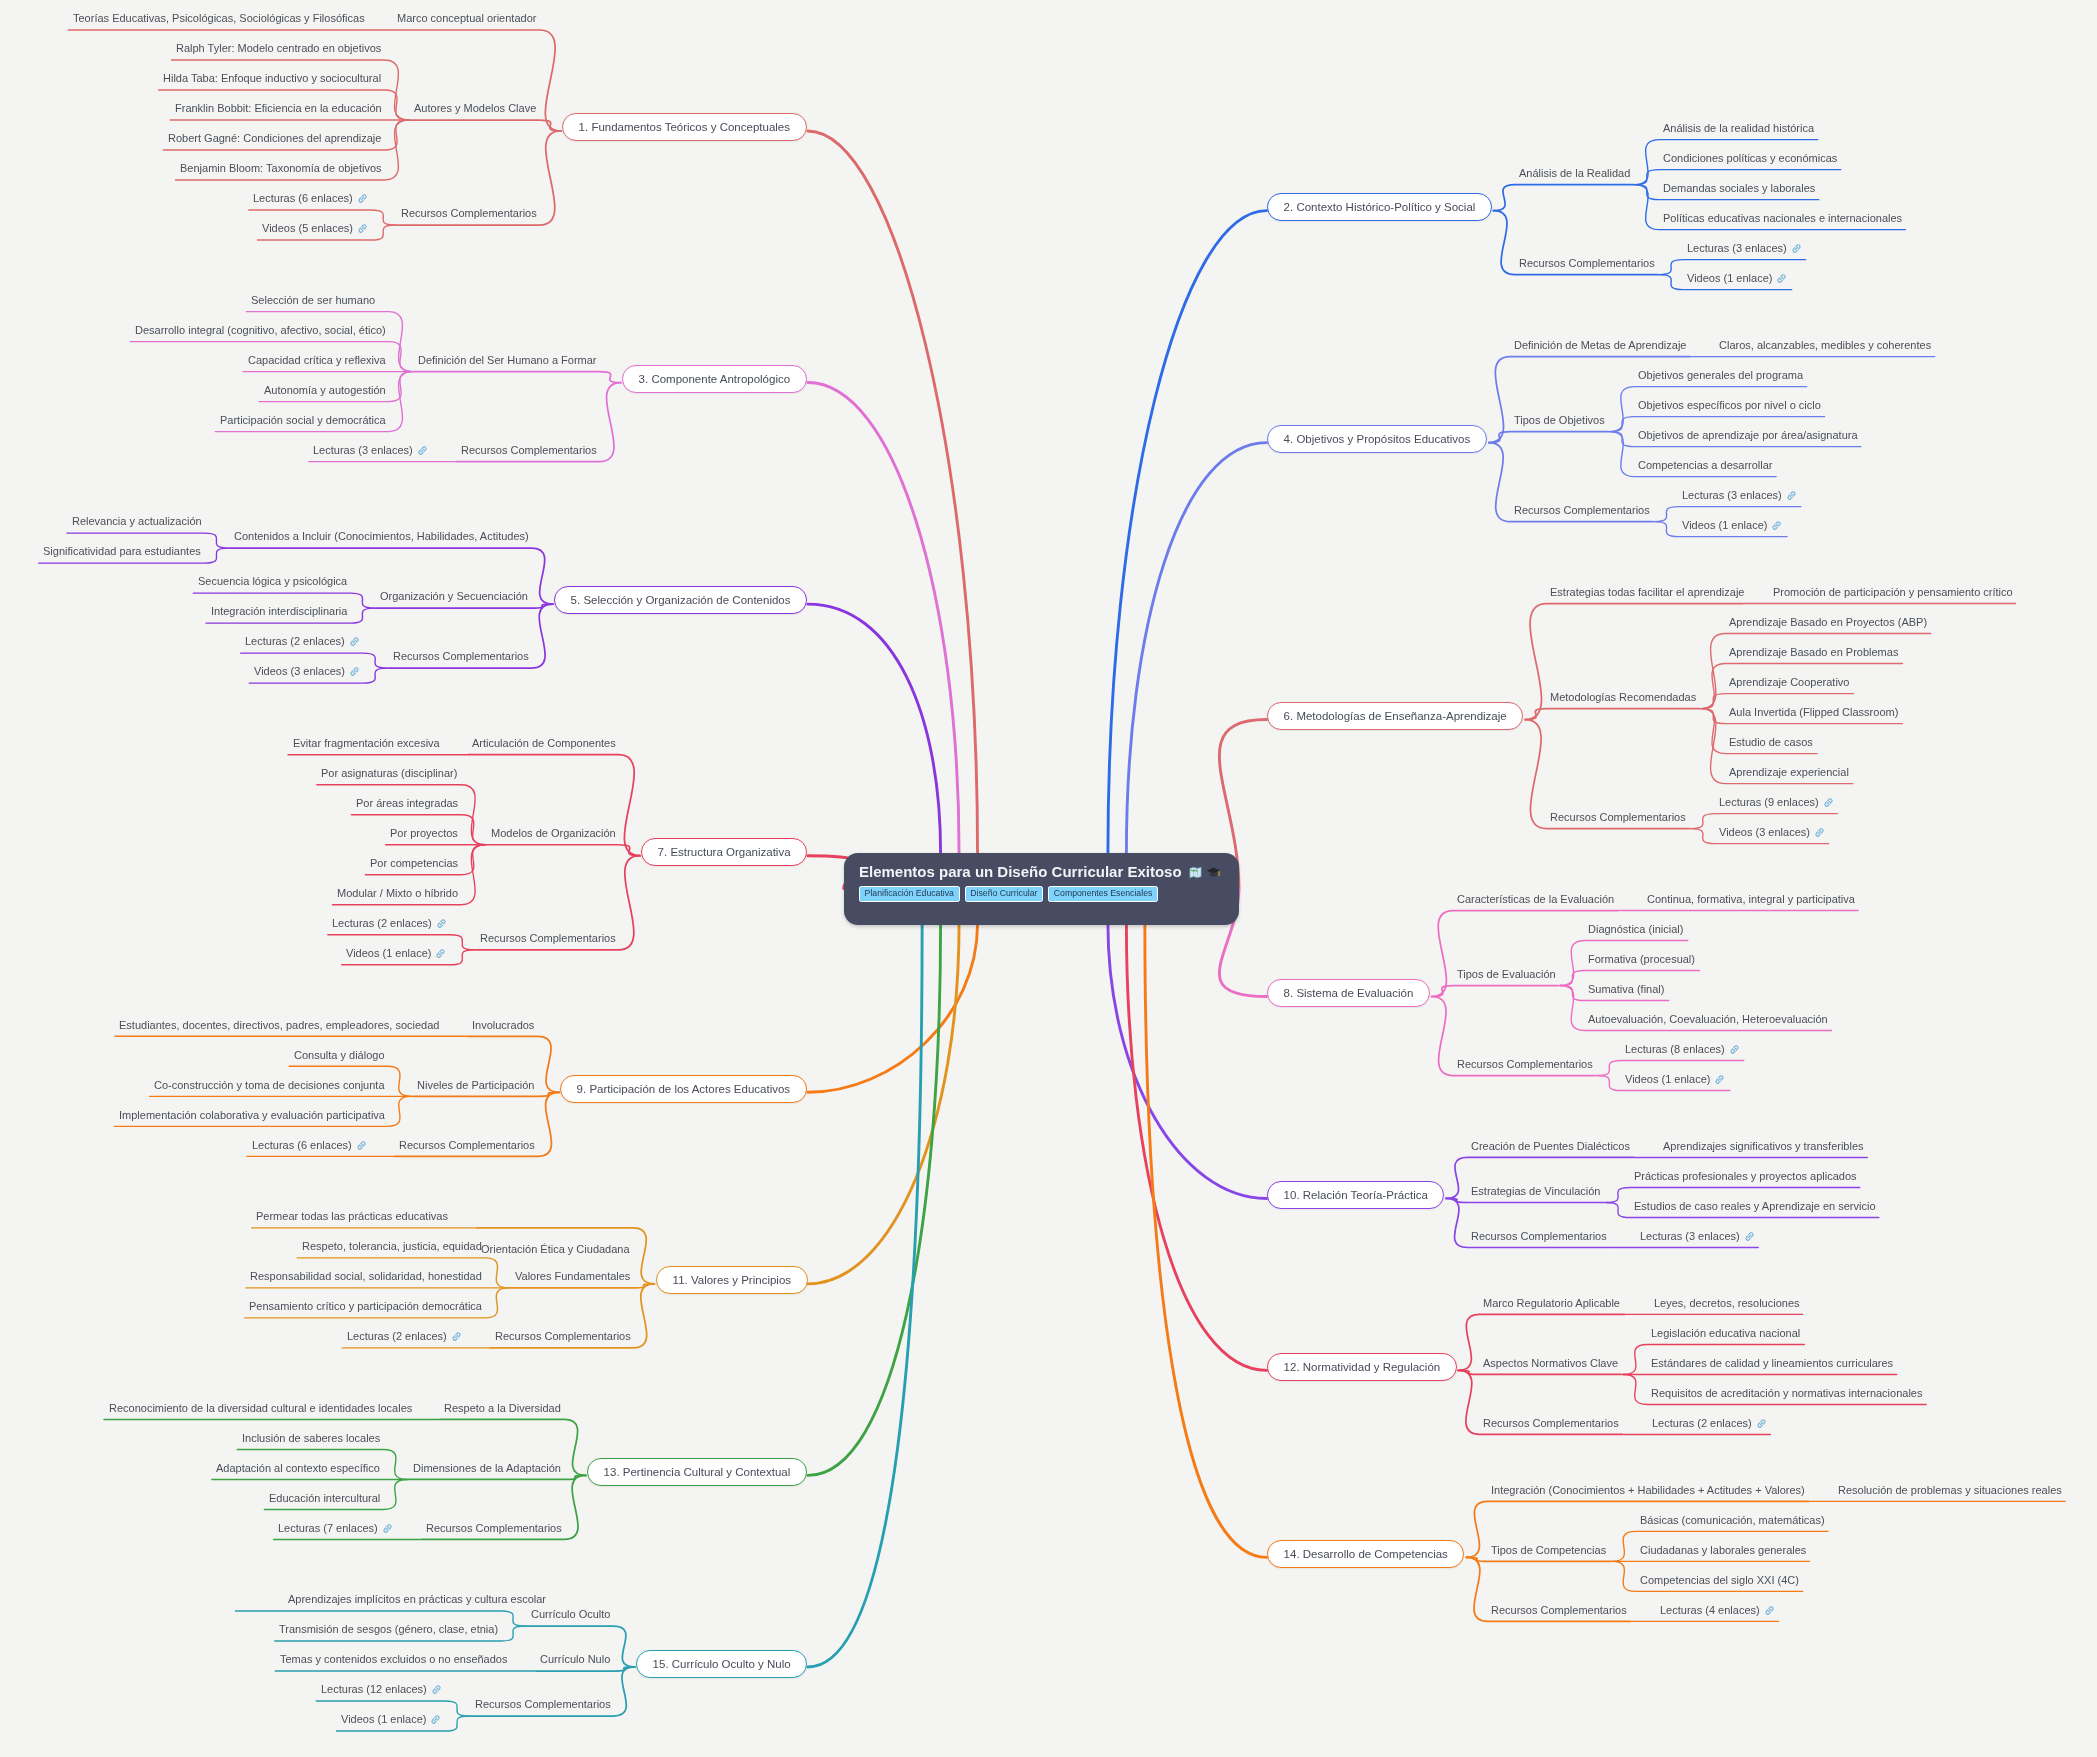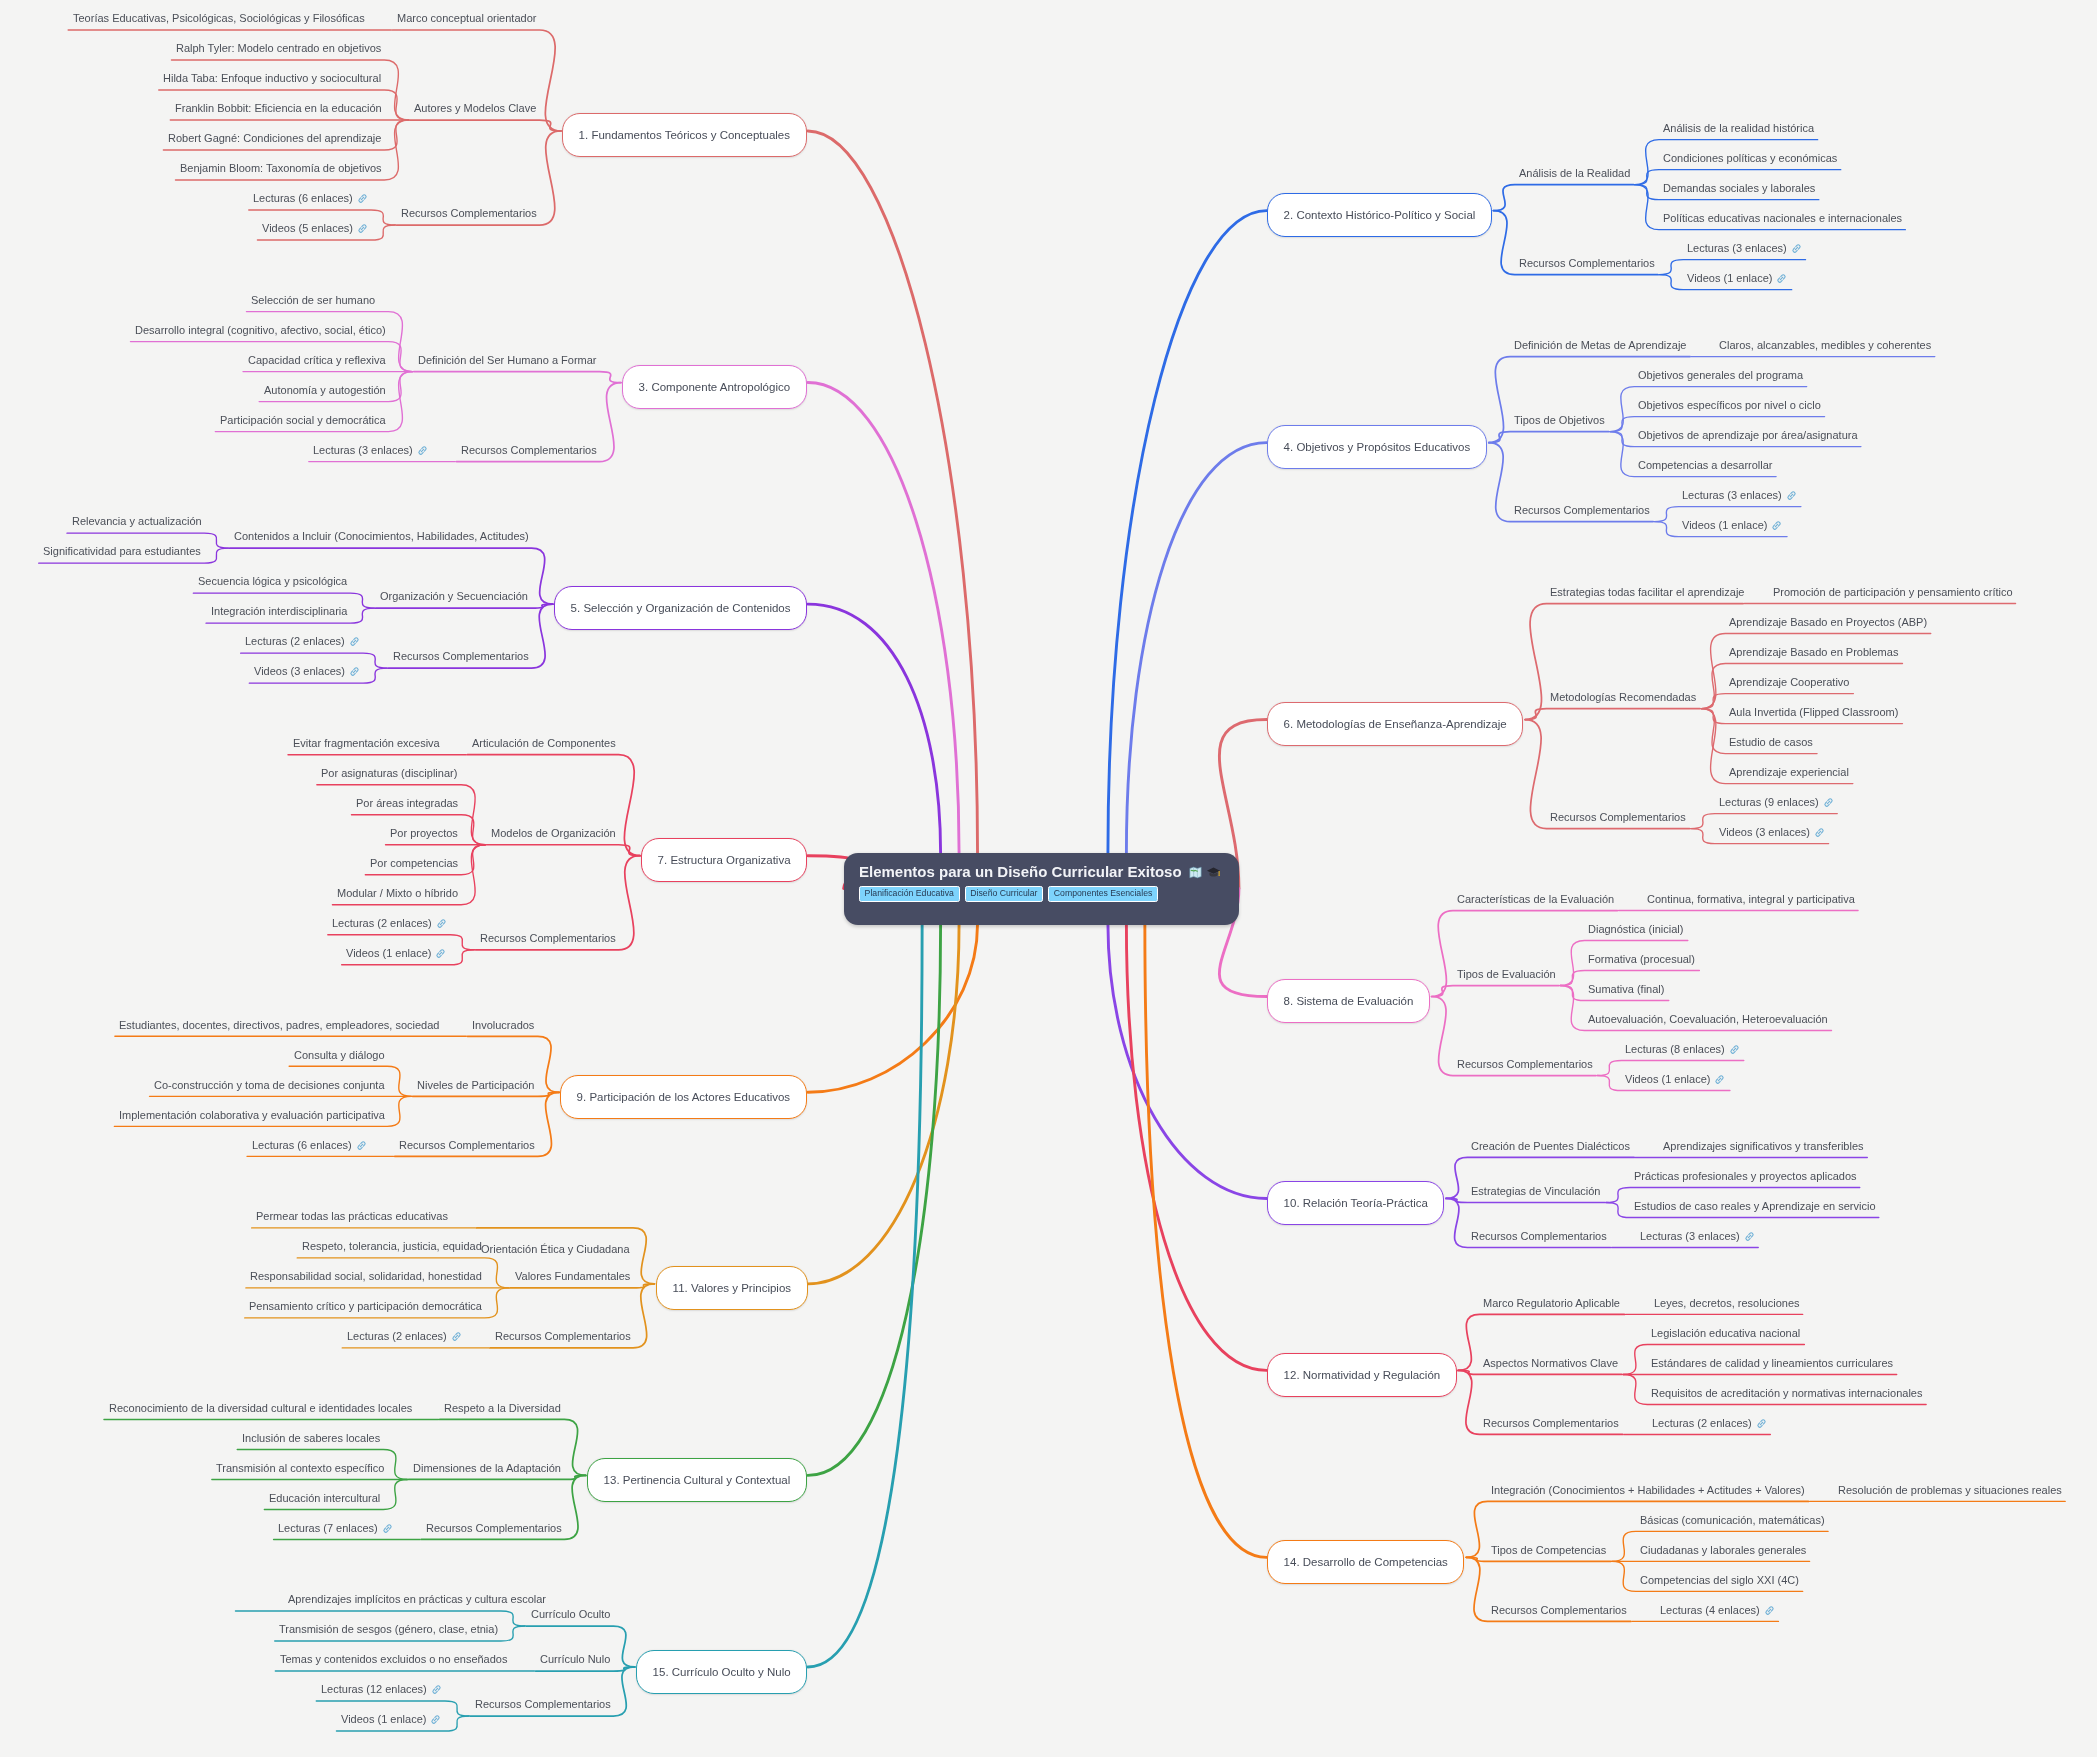--- a/index.html
+++ b/index.html
@@ -2,21 +2,21 @@
 <html style="font-size:9.2px"><head>
 <meta charset="utf-8">
 <style>
   html,body{margin:0;padding:0;background:#f4f4f3;}
   #canvas{position:relative;width:2097px;height:1757px;background:#f4f4f3;overflow:hidden;
           font-family:"Liberation Sans",sans-serif;}
   #edges{position:absolute;left:0;top:0;z-index:1;}
   .leaf-label{position:absolute;height:15px;line-height:15px;font-size:11px;color:#4b4f58;
               white-space:nowrap;z-index:2;}
   .branch-box{position:absolute;background:#ffffff;border:1.4px solid #999;border-radius:18px;
-              height:44px;display:flex;align-items:center;padding:0 15.6px;font-size:11.5px;color:#474c58;
+              height:28px;display:flex;align-items:center;padding:0 15.6px;font-size:11.5px;color:#474c58;
               white-space:nowrap;box-shadow:0 0.6px 1.7px rgba(0,0,0,.10);z-index:3;box-sizing:border-box;}
   #central{position:absolute;left:844px;top:853px;width:395px;height:72px;box-sizing:border-box;
            background:#474c63;border-radius:14px;padding:9.8px 15px;z-index:4;
            box-shadow:0 1.2px 3.5px rgba(0,0,0,.18);}
   #central .title{font-size:15px;font-weight:bold;color:#f2f3f7;white-space:nowrap;}
   #central .tags{margin-top:5.8px;display:flex;gap:5.2px;}
   #central .chip{background:#7dd3fc;color:#273a52;font-size:8.7px;line-height:8.7px;padding:2.9px 4.6px;
                  border-radius:2.3px;border:0.9px solid #ffffff;white-space:nowrap;}
 </style>
 </head>
@@ -388,21 +388,21 @@
     <div class="leaf-label" style="left: 1652px; top: 1416px;"><span>Lecturas (2 enlaces)</span><svg width="11" height="11" viewBox="0 0 24 24" fill="none" stroke="#6fb0d6" stroke-width="2.4" stroke-linecap="round" style="vertical-align:-2.3px;margin-left:4px">
         <path d="M9.2 14.8l5.6-5.6"></path>
         <path d="M8 10.6L5.4 13.2a4 4 0 0 0 5.66 5.66L13.6 16.2"></path>
         <path d="M16 13.4l2.6-2.6A4 4 0 0 0 12.94 5.14L10.4 7.8"></path>
       </svg></div>
     <div class="branch-box" style="border-color: rgb(61, 163, 68); left: 587px; top: 1458px;">13. Pertinencia Cultural y Contextual</div>
     <div class="leaf-label" style="left: 444px; top: 1401px;"><span>Respeto a la Diversidad</span></div>
     <div class="leaf-label" style="left: 109px; top: 1401px;"><span>Reconocimiento de la diversidad cultural e identidades locales</span></div>
     <div class="leaf-label" style="left: 413px; top: 1461px;"><span>Dimensiones de la Adaptación</span></div>
     <div class="leaf-label" style="left: 242px; top: 1431px;"><span>Inclusión de saberes locales</span></div>
-    <div class="leaf-label" style="left: 216px; top: 1461px;"><span>Transmisión al contexto específico</span></div>
+    <div class="leaf-label" style="left: 216px; top: 1461px;"><span>Adaptación al contexto específico</span></div>
     <div class="leaf-label" style="left: 269px; top: 1491px;"><span>Educación intercultural</span></div>
     <div class="leaf-label" style="left: 426px; top: 1521px;"><span>Recursos Complementarios</span></div>
     <div class="leaf-label" style="left: 278px; top: 1521px;"><span>Lecturas (7 enlaces)</span><svg width="11" height="11" viewBox="0 0 24 24" fill="none" stroke="#6fb0d6" stroke-width="2.4" stroke-linecap="round" style="vertical-align:-2.3px;margin-left:4px">
         <path d="M9.2 14.8l5.6-5.6"></path>
         <path d="M8 10.6L5.4 13.2a4 4 0 0 0 5.66 5.66L13.6 16.2"></path>
         <path d="M16 13.4l2.6-2.6A4 4 0 0 0 12.94 5.14L10.4 7.8"></path>
       </svg></div>
     <div class="branch-box" style="border-color: rgb(244, 123, 22); left: 1267px; top: 1540px;">14. Desarrollo de Competencias</div>
     <div class="leaf-label" style="left: 1491px; top: 1483px;"><span>Integración (Conocimientos + Habilidades + Actitudes + Valores)</span></div>
     <div class="leaf-label" style="left: 1838px; top: 1483px;"><span>Resolución de problemas y situaciones reales</span></div>

